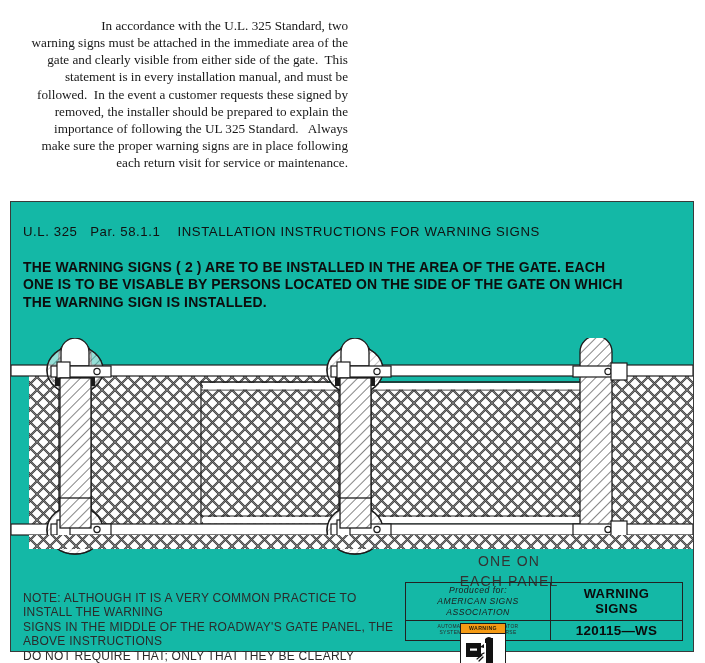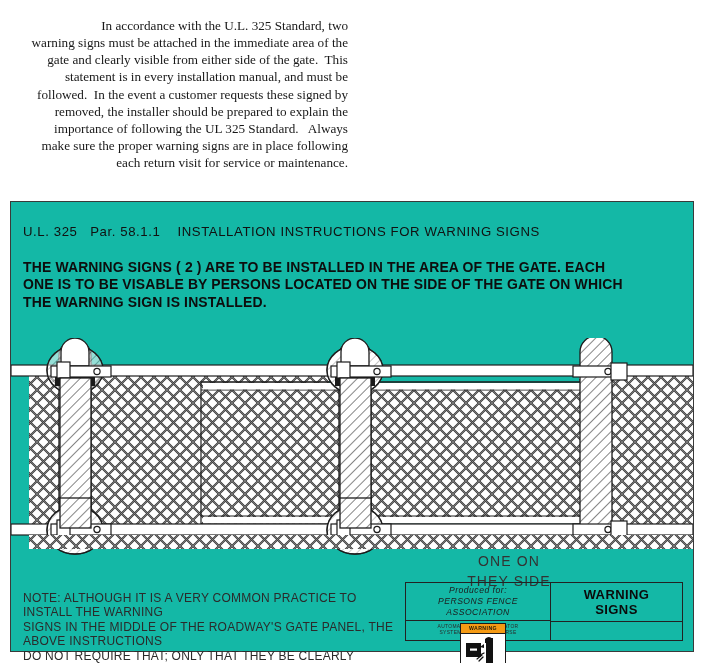--- a/index.html
+++ b/index.html
@@ -342,21 +342,21 @@
 
       <g clip-path="url(#clipBottom)"></g>
       <clipPath id="clipBottom">
           <rect x="18" y="197" width="666" height="14"></rect>
         </clipPath>
       <rect x="18" y="197" width="666" height="14" fill="url(#meshPat)" clip-path="url(#clipBottom)"></rect>
     </svg>
   </div>
 
   <div id="callout-one-on-each-side">ONE ON
-THEY SIDE</div>
+EACH PANEL</div>
 
   <div id="warning-sign">
     <div id="warning-sign-banner">WARNING</div>
     <div id="warning-sign-pictogram">
       <svg width="40" height="32" viewBox="0 0 40 32" xmlns="http://www.w3.org/2000/svg">
 
         <rect x="3" y="8" width="15" height="14" fill="#111"></rect>
         <rect x="7" y="13.5" width="7" height="2.2" fill="#ffffff"></rect>
 
         <rect x="23" y="3" width="7" height="26" fill="#111"></rect>
@@ -375,24 +375,25 @@
 
   </div>
 
   <div id="bottom-note">NOTE: ALTHOUGH IT IS A VERY COMMON PRACTICE TO INSTALL THE WARNING
 SIGNS IN THE MIDDLE OF THE ROADWAY'S GATE PANEL, THE ABOVE INSTRUCTIONS
 DO NOT REQUIRE THAT; ONLY THAT THEY BE CLEARLY VISIBLE.</div>
 
   <div id="title-block">
     <div class="tb-col" id="tb-col-left">
       <div id="tb-produced-for">Produced for:
-PERSONS FENCE
+AMERICAN SIGNS
 ASSOCIATION</div>
       <div id="tb-course">AUTOMATED GATE OPERATOR
 SYSTEM DESIGNER COURSE</div>
     </div>
     <div class="tb-col" id="tb-col-right">
       <div id="tb-drawing-title">WARNING
 SIGNS</div>
+      <div id="tb-drawing-number">120115—WS</div>
     </div>
   </div>
 
 </div>
 
 </body></html>

